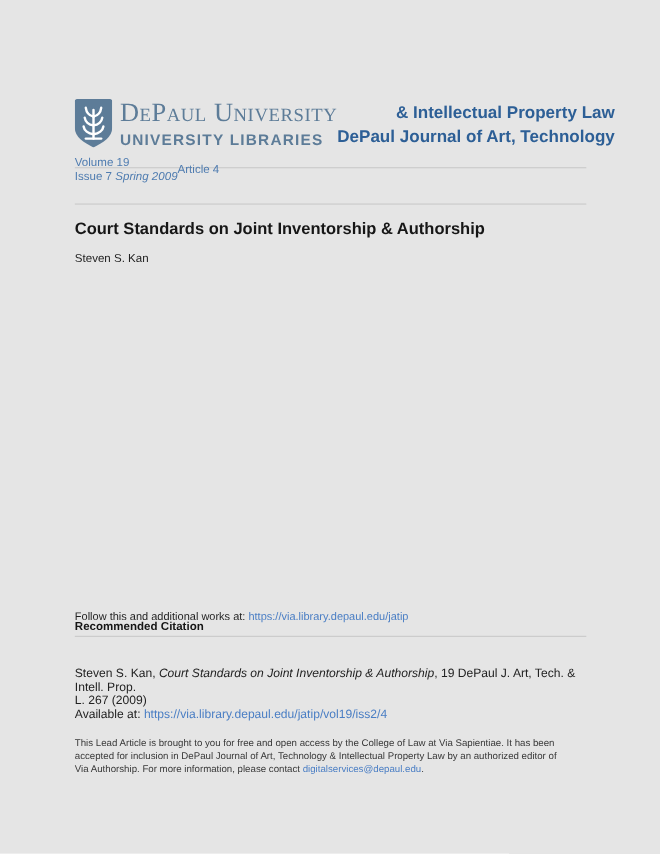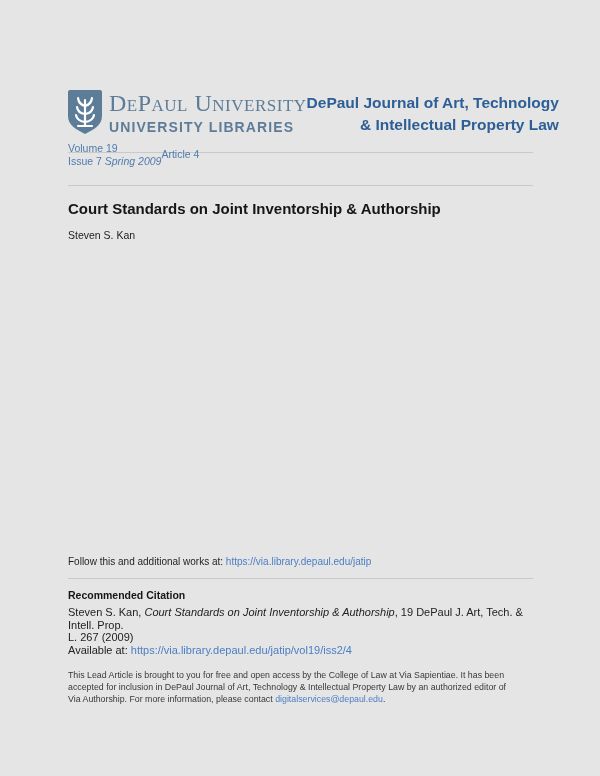--- a/index.html
+++ b/index.html
@@ -68,21 +68,21 @@
 
   
   .follow-line {
     position: absolute; left: 68px; top: 556px; width: 465px;
     font-size: 10px; color: #1f1f1f;
   }
   a.lnk { color: #4a7ec4; text-decoration: none; cursor: pointer; }
 
   
   .citation-heading {
-    position: absolute; left: 68px; top: 589px; width: 465px;
+    position: absolute; left: 68px; top: 564px; width: 465px;
     font-size: 10.5px; font-weight: bold; color: #161616;
   }
   .citation-body {
     position: absolute; left: 68px; top: 606px; width: 478px;
     font-size: 11px; line-height: 12.6px; color: #222222;
   }
   .citation-body .italic { font-style: italic; }
 
   
   .footer-note {
@@ -109,22 +109,22 @@
           <path d="M17 32 C22 31.5 25.5 28.5 26 25"></path>
           <path d="M10 36 H24"></path>
         </g>
       </svg>
       <div class="wordmark">
         <div class="wordmark-main">DePaul University</div>
         <div class="wordmark-sub">UNIVERSITY LIBRARIES</div>
       </div>
     </div>
     <div class="journal-title">
+      <div>&amp; Intellectual Property Law</div>
       <div>DePaul Journal of Art, Technology</div>
-      <div>&amp; Intellectual Property Law</div>
     </div>
   </div>
 
   <div class="rule rule-1"></div>
   <div class="rule rule-2"></div>
   <div class="rule rule-3"></div>
 
   <div class="issue-row">
     <div class="issue-left">
       <div>Volume 19</div>

